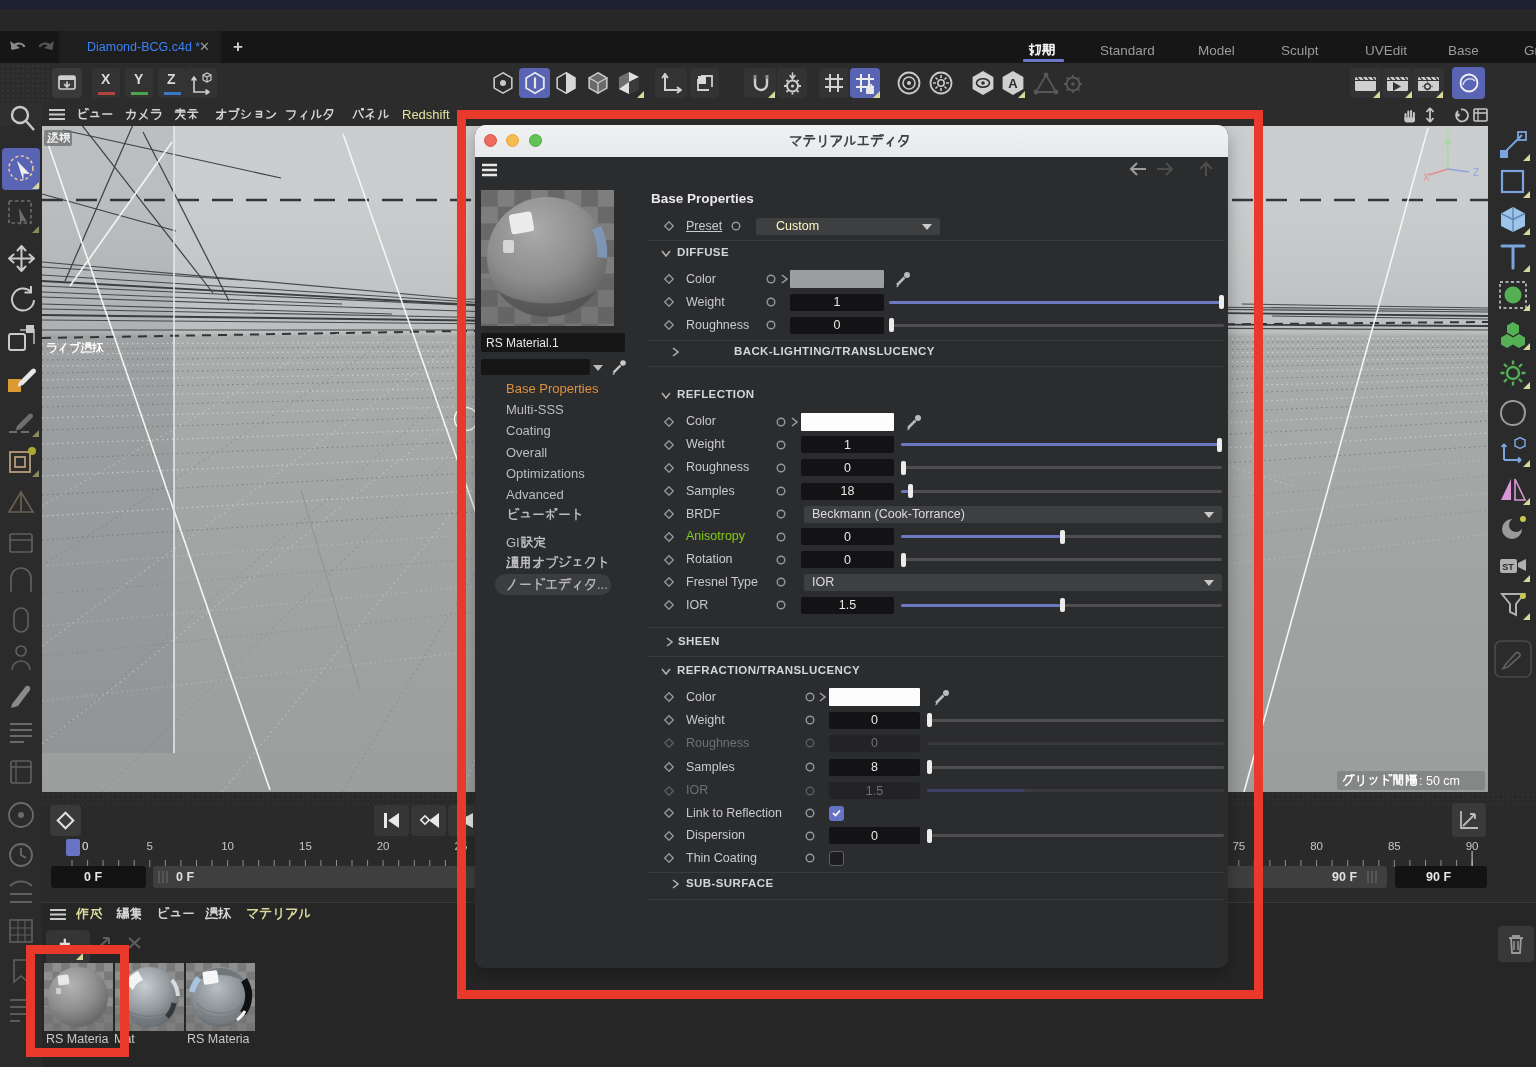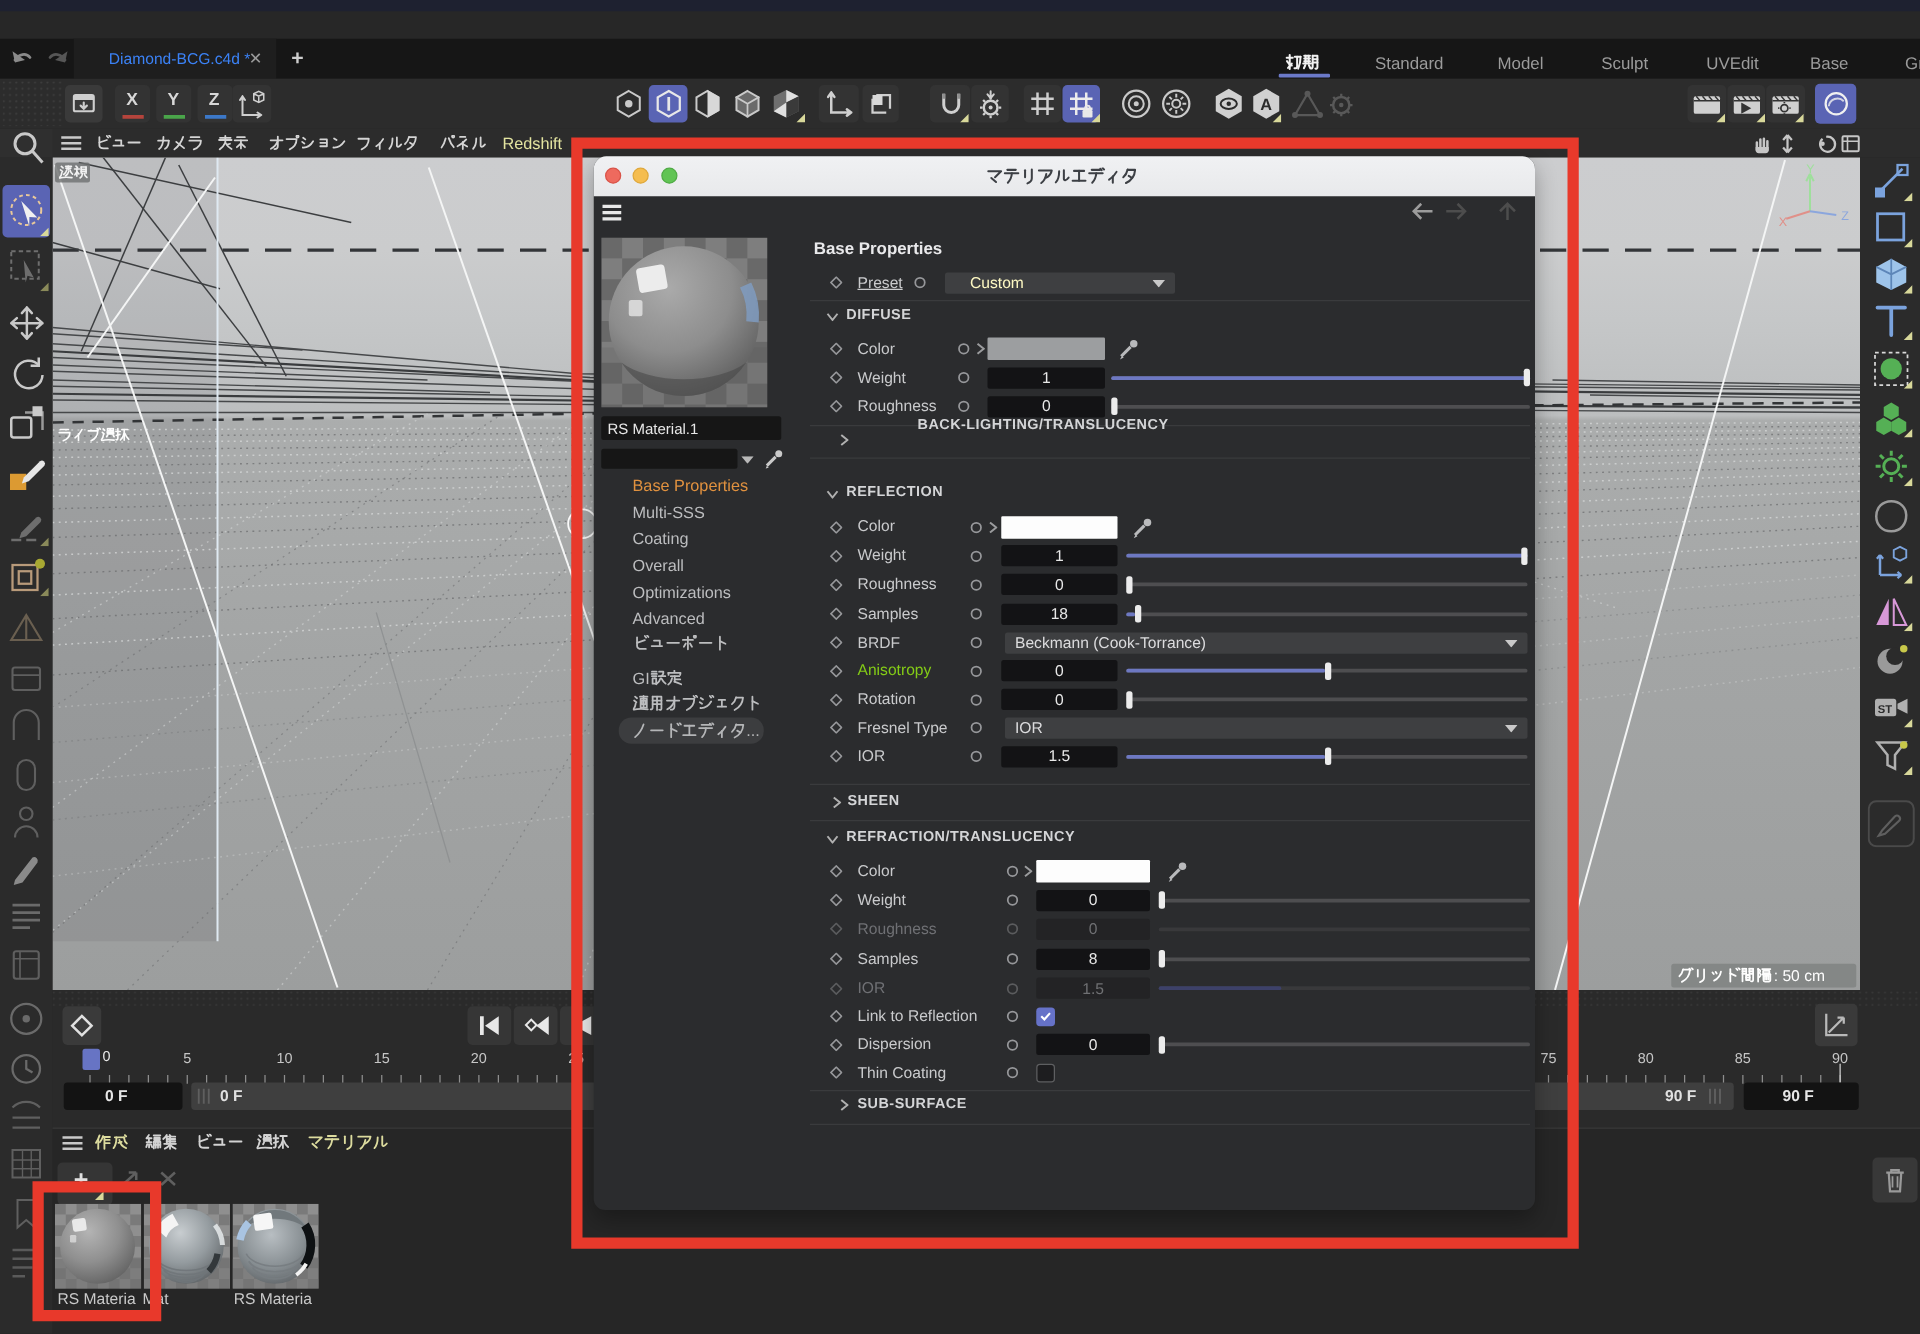--- a/index.html
+++ b/index.html
@@ -1266,21 +1266,21 @@
         <circle cx="5" cy="5" r="3.8" stroke="#96979a" stroke-width="1.4"></circle>
       </svg>
 <div class="ab" style="left:315px;top:191.9px;width:94px;height:17px;background:#131315;border-radius:2px;"></div>
 <div class="txt" style="left:315px;top:193.4px;width:94px;text-align:center;font-size:12.5px;color:#e8e8e8;">0</div>
 <div class="ab" style="left:414px;top:198.9px;width:335px;height:3px;background:#4e4e50;border-radius:1.5px;"></div>
 <div class="ab" style="left:414px;top:193.4px;width:5px;height:14px;background:#ececec;border-radius:2px;"></div>
 <div class="ab" style="left:173px;top:214.5px;width:576px;height:1px;background:#3a3b3d;"></div>
 <svg class="ic" style="left:196px;top:222px" width="8" height="10" fill="none">
         <path d="M2,1 L7,5 L2,9" stroke="#b0b0b0" stroke-width="1.6"></path>
       </svg>
-<div class="txt" style="left:211px;top:209px;font-size:11.5px;font-weight:bold;color:#d4d5d7;letter-spacing:0.4px;padding-left:48px;">BACK-LIGHTING/TRANSLUCENCY</div>
+<div class="txt" style="left:211px;top:220px;font-size:11.5px;font-weight:bold;color:#d4d5d7;letter-spacing:0.4px;padding-left:48px;">BACK-LIGHTING/TRANSLUCENCY</div>
 <div class="ab" style="left:173px;top:240.5px;width:576px;height:1px;background:#3a3b3d;"></div>
 <svg class="ic" style="left:186px;top:266.4px" width="10" height="8" fill="none">
         <path d="M1,2 L5,7 L9,2" stroke="#b0b0b0" stroke-width="1.6"></path>
       </svg>
 <div class="txt" style="left:202px;top:263.4px;font-size:11.5px;font-weight:bold;color:#d4d5d7;letter-spacing:0.4px;">REFLECTION</div>
 <svg class="ic" style="left:189px;top:291.8px" width="10" height="10" fill="none">
         <rect x="2" y="2" width="6" height="6" transform="rotate(45 5 5)" stroke="#96979a" stroke-width="1.3"></rect>
       </svg>
 <div class="txt" style="left:211px;top:289.3px;font-size:12.5px;color:#c9cacc;">Color</div>
 <svg class="ic" style="left:301px;top:291.8px" width="10" height="10" fill="none">

